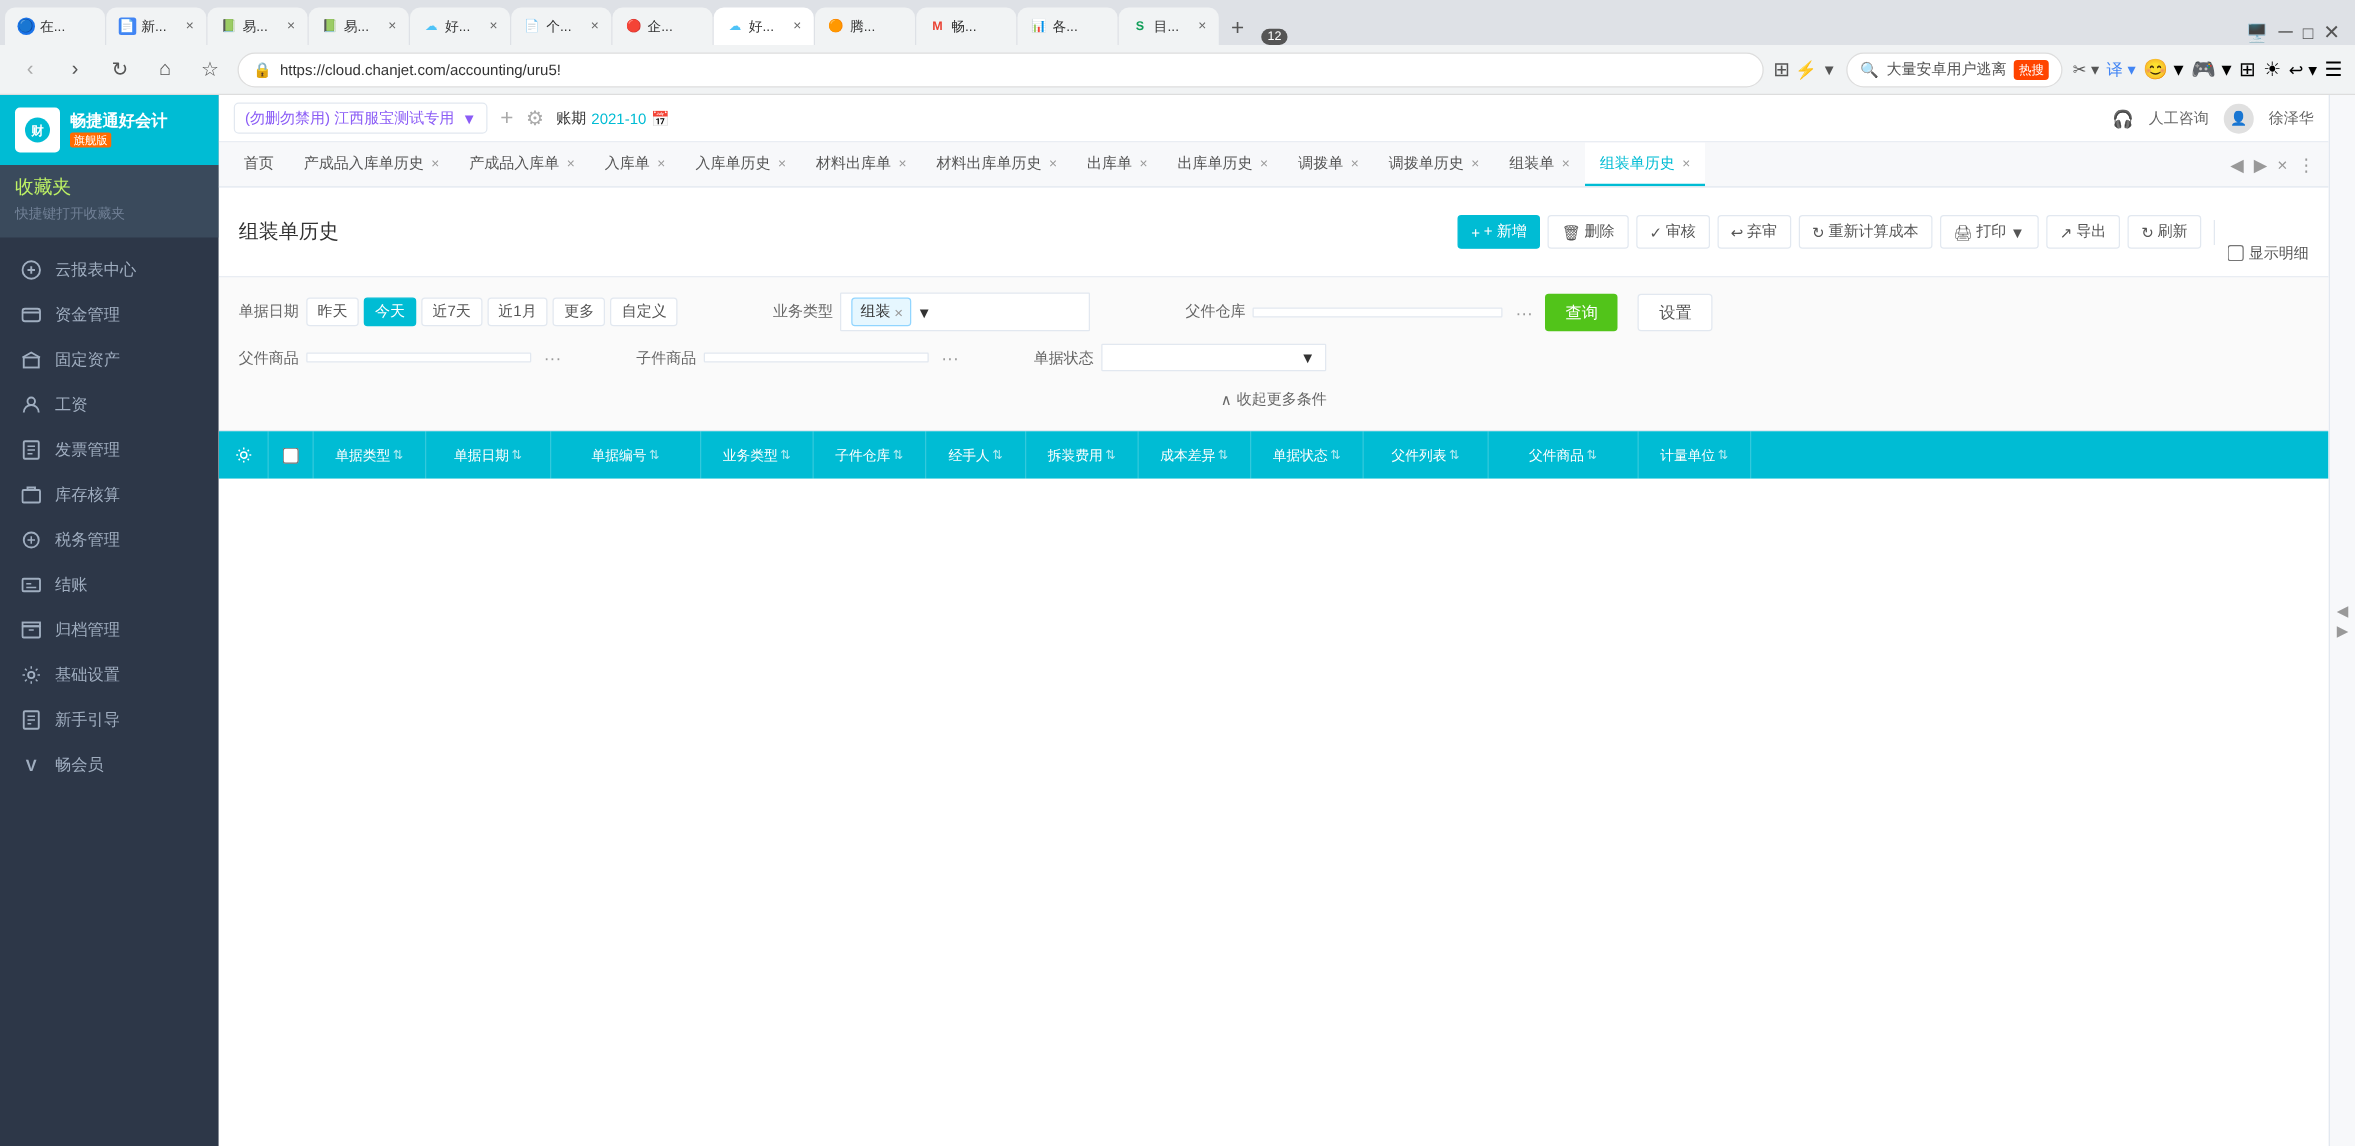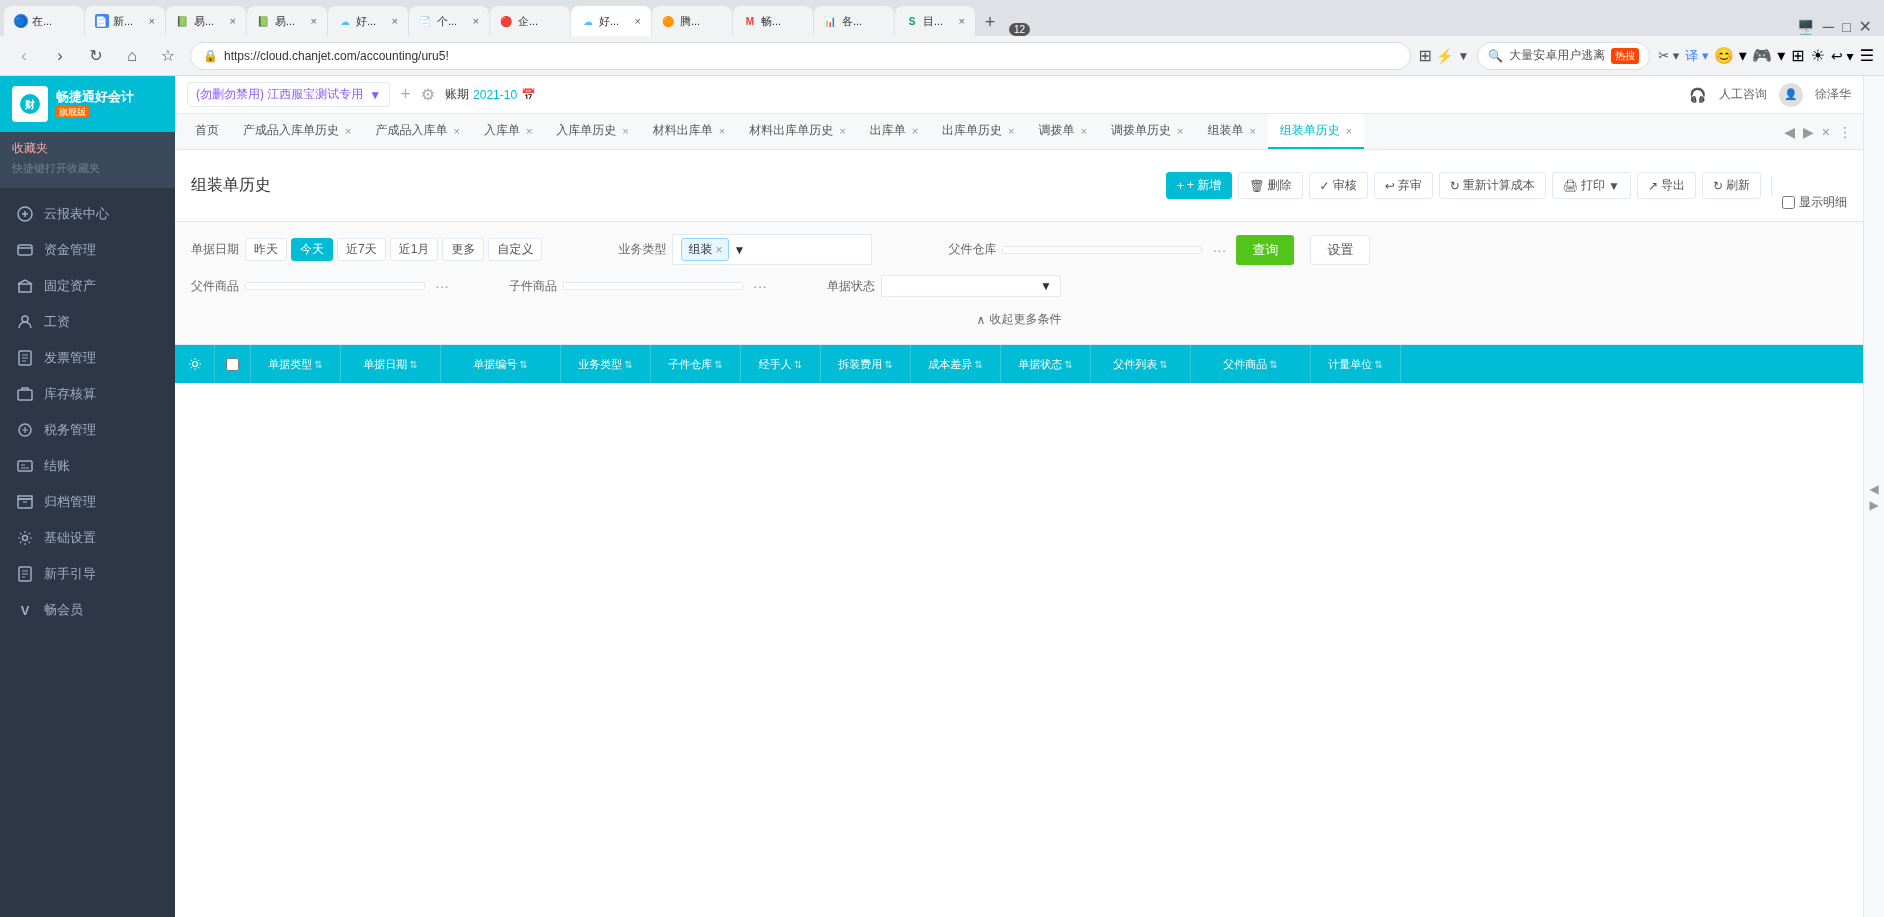--- a/index.html
+++ b/index.html
@@ -29,21 +29,21 @@
     
     .app-container { display: flex; height: calc(917px - 76px); width: 1884px; }
 
     
     .sidebar { width: 175px; background: #2d3748; display: flex; flex-direction: column; flex-shrink: 0; }
     .sidebar-logo { background: #00bcd4; padding: 10px 12px; display: flex; align-items: center; gap: 8px; }
     .sidebar-logo-icon { width: 36px; height: 36px; background: #fff; border-radius: 4px; display: flex; align-items: center; justify-content: center; }
     .logo-text { color: #fff; font-size: 13px; font-weight: bold; line-height: 1.2; }
     .logo-badge { background: #ff6b00; color: #fff; font-size: 9px; padding: 1px 3px; border-radius: 2px; }
     .sidebar-favorites { background: #3a4a5c; padding: 8px 12px; }
-    .favorites-title { color: #fca5a5; font-size: 12px; display: flex; align-items: center; justify-content: space-between; }
+    .favorites-title { color: #bef264; font-size: 15px; display: flex; align-items: center; justify-content: space-between; }
     .favorites-sub { color: #718096; font-size: 11px; padding: 4px 0; }
     .sidebar-menu { flex: 1; overflow-y: auto; padding: 8px 0; }
     .menu-item { display: flex; align-items: center; gap: 10px; padding: 9px 16px; cursor: pointer; color: #a0aec0; font-size: 13px; }
     .menu-item .menu-icon { width: 18px; height: 18px; display: flex; align-items: center; justify-content: center; font-size: 14px; flex-shrink: 0; }
 
     
     .main-content { flex: 1; display: flex; flex-direction: column; overflow: hidden; background: #fff; }
 
     
     .app-header { display: flex; align-items: center; background: #fff; border-bottom: 1px solid #e2e8f0; padding: 6px 12px; gap: 10px; flex-shrink: 0; }

